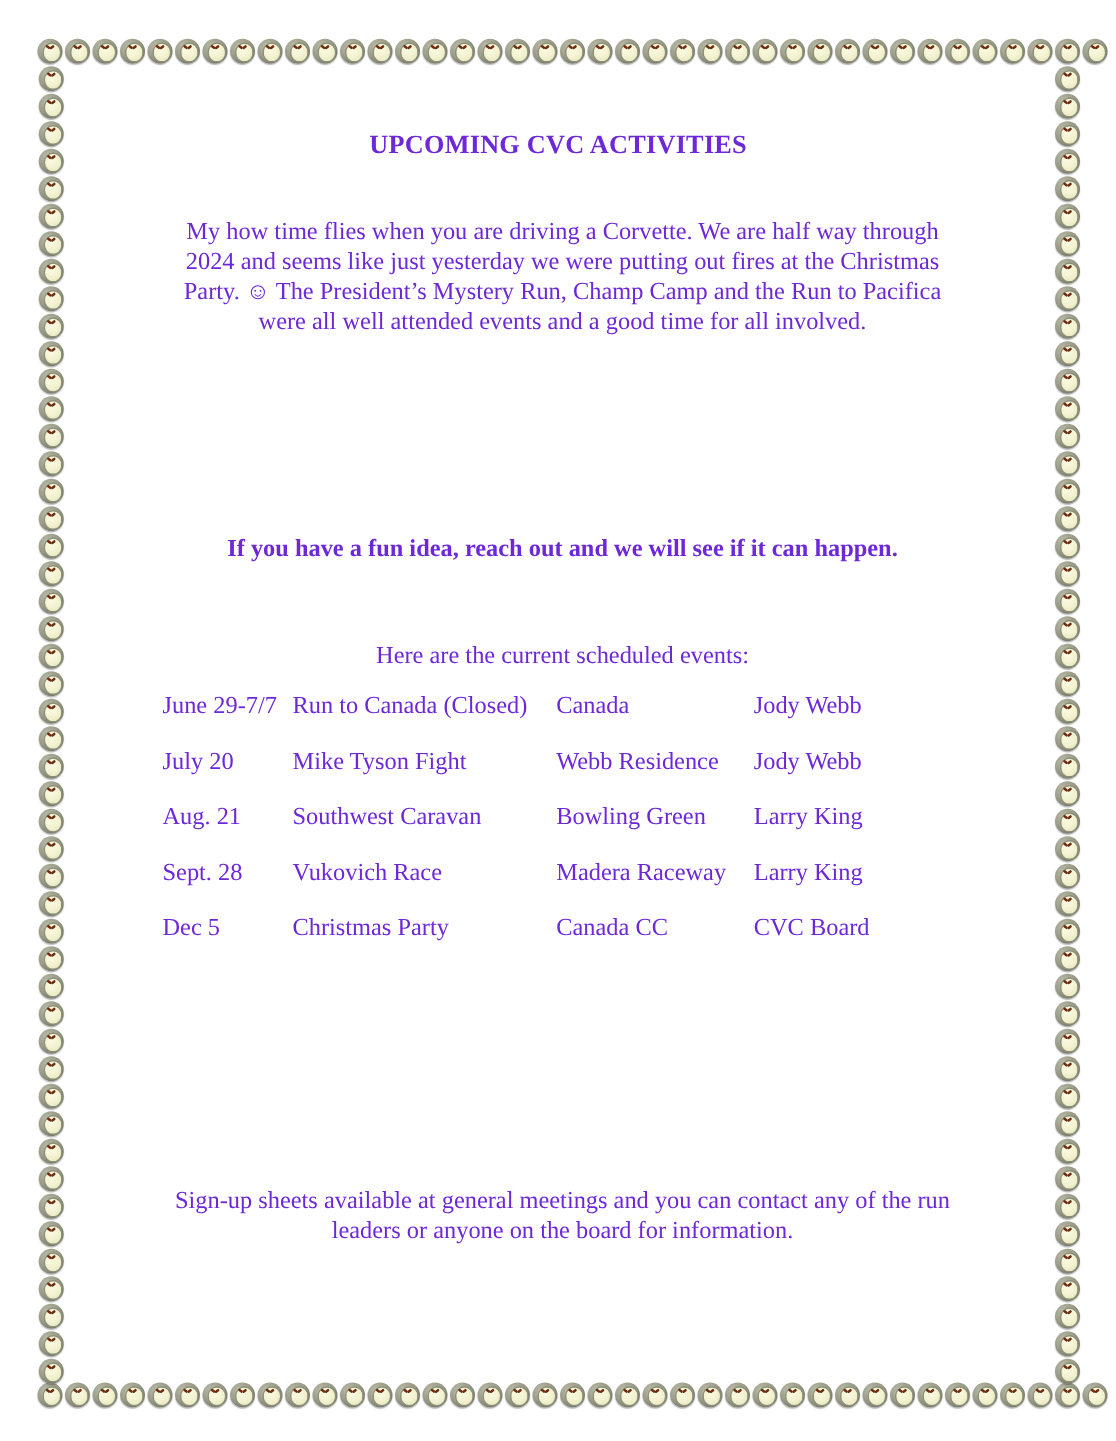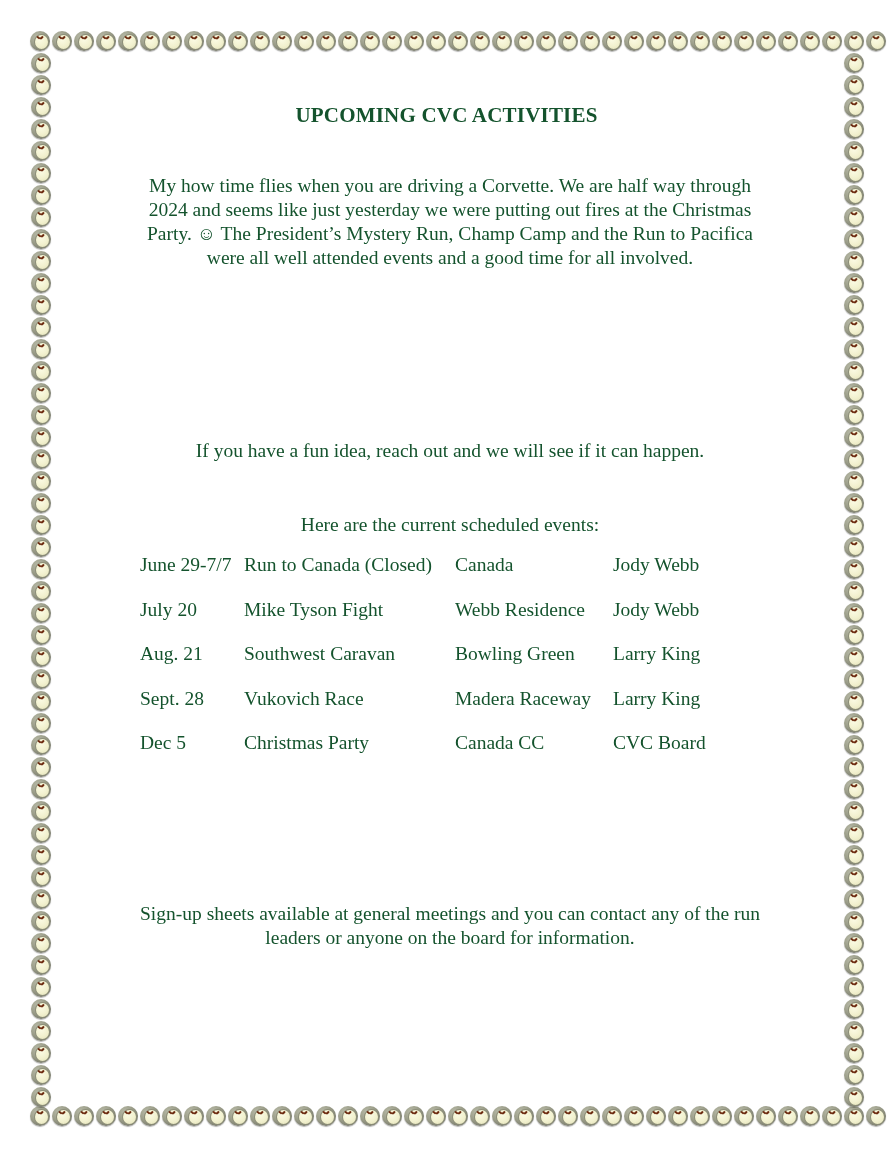--- a/index.html
+++ b/index.html
@@ -9,21 +9,21 @@
     background: #ffffff;
   }
 
   #page {
     position: relative;
     width: 893px;
     height: 1153px;
     background: #ffffff;
     overflow: hidden;
     font-family: "Liberation Serif", "DejaVu Serif", serif;
-    color: #14532d;
+    color: #6d28d9;
   }
 
   
   .border-strip {
     position: absolute;
     display: flex;
     z-index: 2;
   }
   .border-top    { left: 29px;  top: 30px;    flex-direction: row; }
   .border-bottom { left: 29px;  top: 1105px;  flex-direction: row; }
@@ -100,33 +100,33 @@
     position: absolute;
     left: 130px;
     width: 640px;
     font-size: 19.5px;
     line-height: 24px;
     text-align: center;
   }
 
   .p-intro   { top: 154px; }
   .p-events  { top: 298px; }
-  .p-idea    { top: 419px; }
+  .p-idea    { top: 408px; font-weight: bold; }
   .p-here    { top: 489px; margin-top: 24px; }
-  .p-signup  { top: 882px; }
+  .p-signup  { top: 929px; }
 
   .smiley {
     font-size: 19px;
     line-height: 1;
   }
 
   
   #event-list {
     position: absolute;
-    left: 140px;
+    left: 130px;
     top: 553px;
     width: 660px;
     text-align: center;
   }
   .event-row {
     position: relative;
     height: 44.5px;
     font-size: 19.5px;
     line-height: 24px;
     white-space: nowrap;

